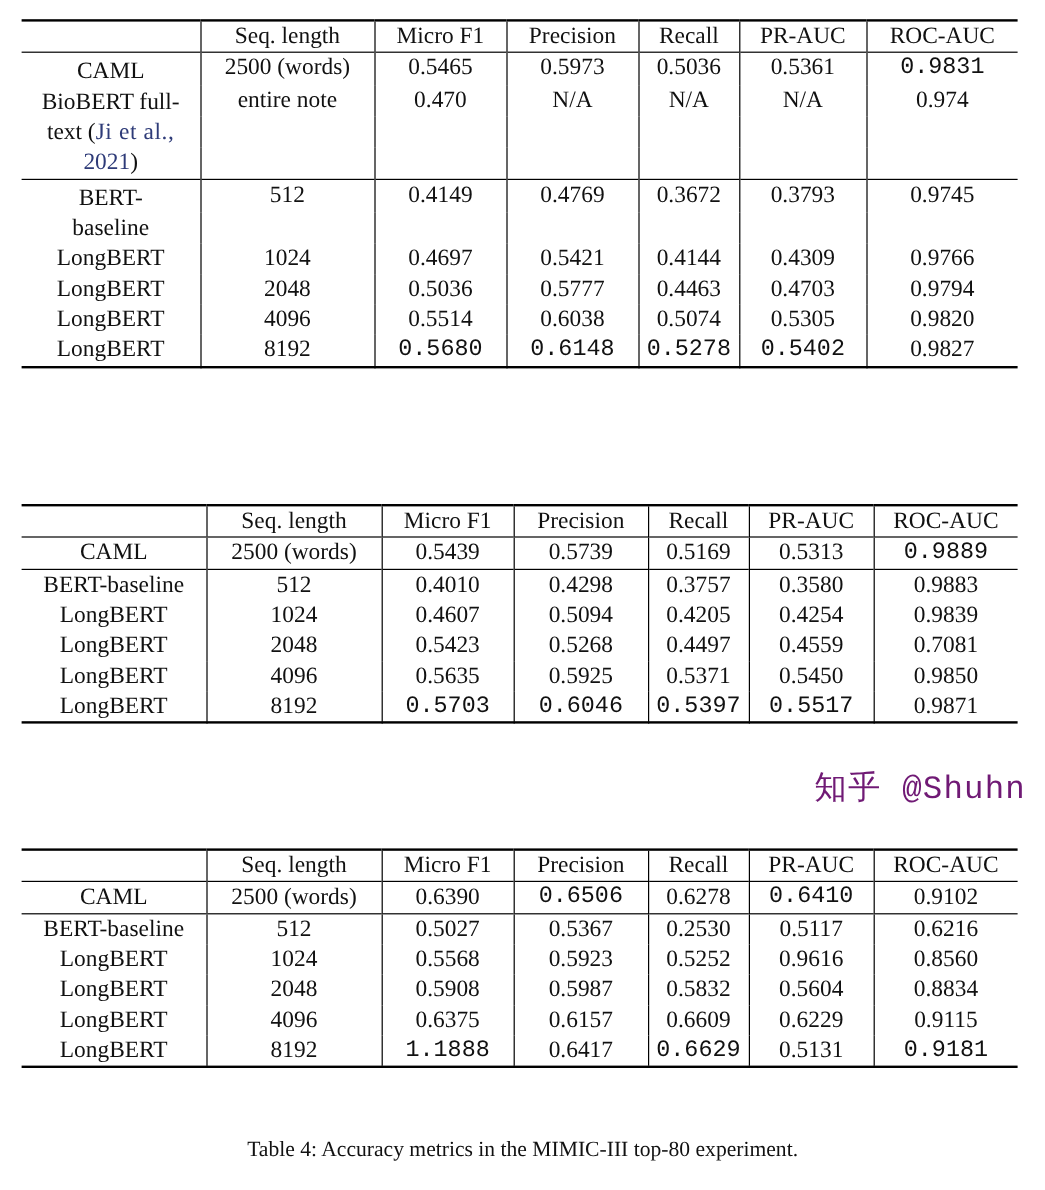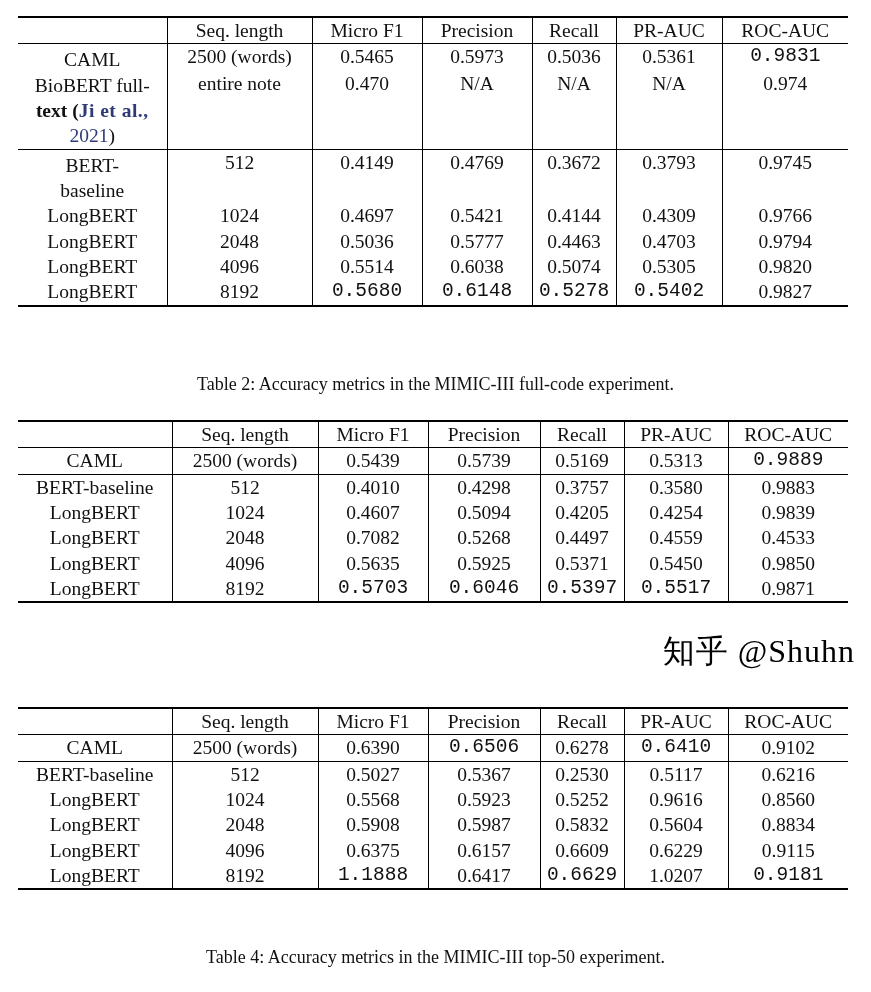--- a/index.html
+++ b/index.html
@@ -99,24 +99,24 @@
     font-size: 18px;
     color: #111;
     font-family: "Liberation Serif", "DejaVu Serif", serif;
   }
 
   
   .watermark {
     position: absolute;
     right: 16px;
     bottom: 34px;
-    font-size: 32px;
-    color: #000000;
+    font-size: 27px;
+    color: #701a75;
     letter-spacing: 1px;
-    font-family: Liberation Serif, serif;
+    font-family: Liberation Mono, monospace;
     white-space: nowrap;
     user-select: none;
   }
 </style>
 </head>
 <body>
 
 <div class="page">
 
   <div class="table-block" style="top:16px;">
@@ -144,21 +144,21 @@
           <th class="vsep">ROC-AUC</th>
         </tr>
         <tr class="midrule">
           <td colspan="7"></td>
         </tr>
 
         <tr>
           <td class="namecell" rowspan="4" style="vertical-align:top;padding-top:3px;">
             <div>CAML</div>
             <div>BioBERT full-</div>
-            <div style="white-space:nowrap;font-weight:bold;"><span>text (</span><span style="display:inline-block;letter-spacing:0.5px;"><span class="cite">Ji et al.,</span></span></div>
+            <div style="white-space:nowrap;"><span>text (</span><span style="display:inline-block;letter-spacing:0.5px;"><span class="cite">Ji et al.,</span></span></div>
             <div><span class="cite">2021</span><span>)</span></div>
           </td>
           <td class="vsep">2500 (words)</td>
           <td class="vsep">0.5465</td>
           <td class="vsep">0.5973</td>
           <td class="vsep">0.5036</td>
           <td class="vsep">0.5361</td>
           <td class="vsep b">0.9831</td>
         </tr>
         <tr>
@@ -248,21 +248,20 @@
           <td class="vsep">0.9827</td>
         </tr>
 
         <tr class="bottomrule">
           <td colspan="7"></td>
         </tr>
       </tbody>
     </table>
   </div>
 
-  <div class="caption" style="top:374px;">Table 2: Accuracy metrics in the MIMIC-III full-code experiment.</div>
 
   <div class="table-block" style="top:420px;">
     <table class="paper-table">
       <colgroup>
         <col style="width:154px">
         <col style="width:146px">
         <col style="width:110px">
         <col style="width:112px">
         <col style="width:84px">
         <col style="width:104px">
@@ -310,25 +309,25 @@
           <td class="vsep">1024</td>
           <td class="vsep">0.4607</td>
           <td class="vsep">0.5094</td>
           <td class="vsep">0.4205</td>
           <td class="vsep">0.4254</td>
           <td class="vsep">0.9839</td>
         </tr>
         <tr>
           <td class="namecell">LongBERT</td>
           <td class="vsep">2048</td>
-          <td class="vsep">0.7082</td>
+          <td class="vsep">0.5423</td>
           <td class="vsep">0.5268</td>
           <td class="vsep">0.4497</td>
           <td class="vsep">0.4559</td>
-          <td class="vsep">0.4533</td>
+          <td class="vsep">0.7081</td>
         </tr>
         <tr>
           <td class="namecell">LongBERT</td>
           <td class="vsep">4096</td>
           <td class="vsep">0.5635</td>
           <td class="vsep">0.5925</td>
           <td class="vsep">0.5371</td>
           <td class="vsep">0.5450</td>
           <td class="vsep">0.9850</td>
         </tr>
@@ -423,27 +422,27 @@
           <td class="vsep">0.6609</td>
           <td class="vsep">0.6229</td>
           <td class="vsep">0.9115</td>
         </tr>
         <tr>
           <td class="namecell">LongBERT</td>
           <td class="vsep">8192</td>
           <td class="vsep b">1.1888</td>
           <td class="vsep">0.6417</td>
           <td class="vsep b">0.6629</td>
-          <td class="vsep">1.0207</td>
+          <td class="vsep">0.5131</td>
           <td class="vsep b">0.9181</td>
         </tr>
         <tr class="bottomrule">
           <td colspan="7"></td>
         </tr>
       </tbody>
     </table>
   </div>
 
-  <div class="caption" style="top:947px;">Table 4: Accuracy metrics in the MIMIC-III top-50 experiment.</div>
+  <div class="caption" style="top:947px;">Table 4: Accuracy metrics in the MIMIC-III top-80 experiment.</div>
 
   <div class="watermark">知乎 @Shuhn</div>
 
 </div>
 
 </body></html>

